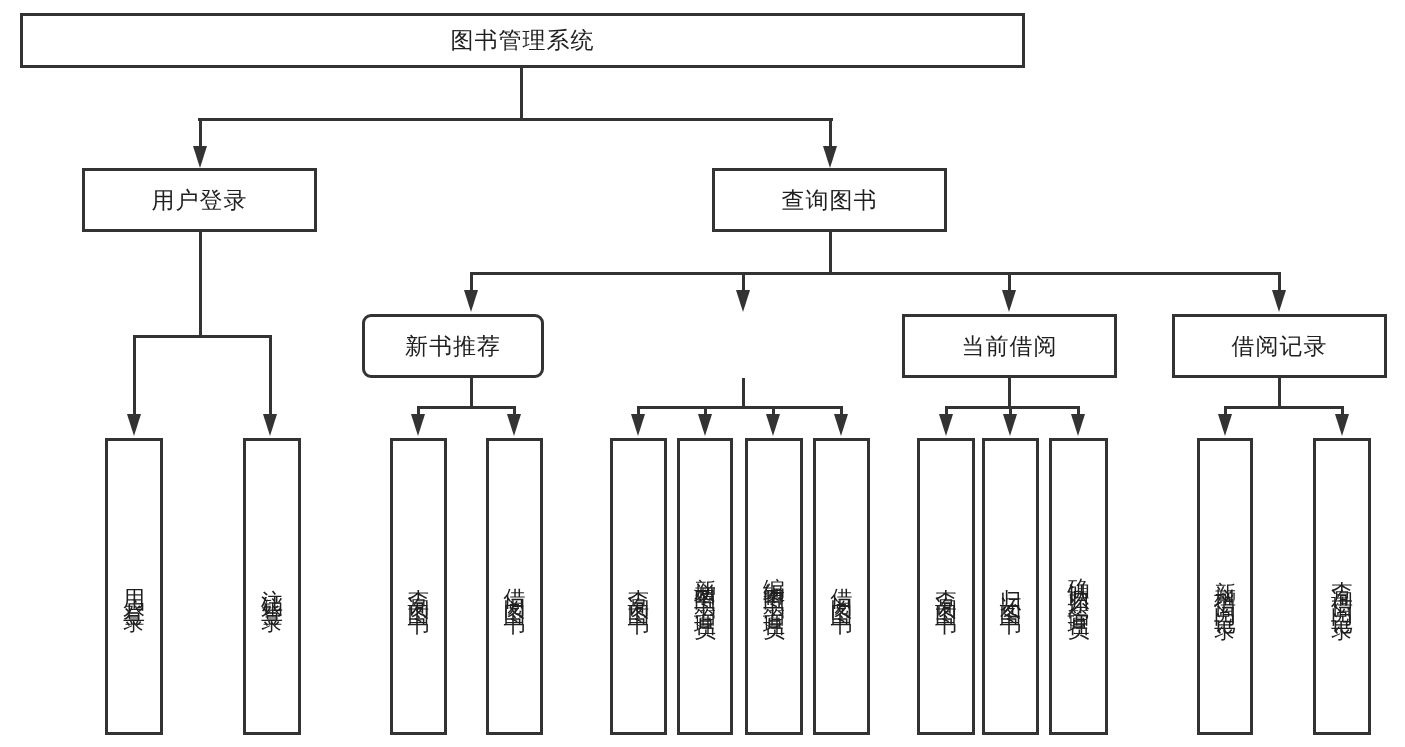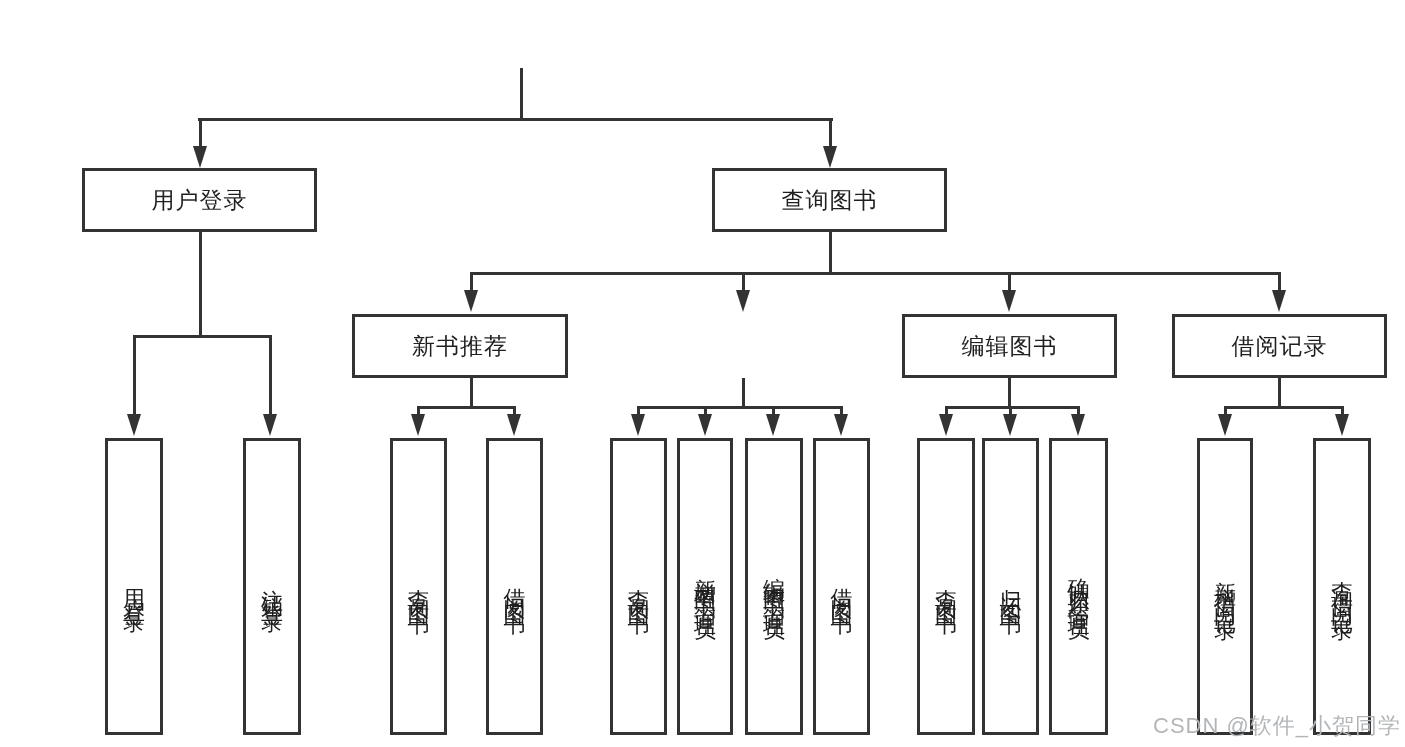--- a/index.html
+++ b/index.html
@@ -45,36 +45,39 @@
     position:absolute; left:1153px; top:711px;
     font-size:22px; color:var(--watermark);
     letter-spacing:1px; z-index:3; white-space:nowrap;
   }
 </style>
 </head>
 <body>
 
 <div class="canvas">
 
+  <div class="box hbox" style="left:20px; top:13px; width:1005px; height:55px;">
+    <span>图书管理系统</span>
+  </div>
 
   <div class="box hbox" style="left:82px; top:168px; width:235px; height:64px;">
     <span>用户登录</span>
   </div>
 
   <div class="box hbox" style="left:712px; top:168px; width:235px; height:64px;">
     <span>查询图书</span>
   </div>
 
-  <div class="box hbox" style="left:352px; top:314px; width:216px; height:64px;">
+  <div class="box hbox" style="left:362px; top:314px; width:182px; height:64px;border-radius:9px;">
     <span>新书推荐</span>
   </div>
 
 
   <div class="box hbox" style="left:902px; top:314px; width:215px; height:64px;">
-    <span>编辑图书</span>
+    <span>当前借阅</span>
   </div>
 
   <div class="box hbox" style="left:1172px; top:314px; width:215px; height:64px;">
     <span>借阅记录</span>
   </div>
 
   <div class="box vbox" style="left:105px; top:438px; width:58px; height:297px;">
     <span>用户登录</span>
   </div>
 
@@ -178,15 +181,14 @@
   <div class="line" style="left:1077px; top:406px; width:3px;   height:12px;"></div>
   <div class="arrow" style="left:1071px; top:414px;"></div>
 
   <div class="line" style="left:1278px; top:378px; width:3px;   height:30px;"></div>
   <div class="line" style="left:1224px; top:406px; width:119px; height:3px;"></div>
   <div class="line" style="left:1224px; top:406px; width:3px;   height:12px;"></div>
   <div class="arrow" style="left:1218px; top:414px;"></div>
   <div class="line" style="left:1341px; top:406px; width:3px;   height:12px;"></div>
   <div class="arrow" style="left:1335px; top:414px;"></div>
 
-  <div class="watermark">CSDN @软件_小贺同学</div>
 
 </div>
 
 </body></html>

